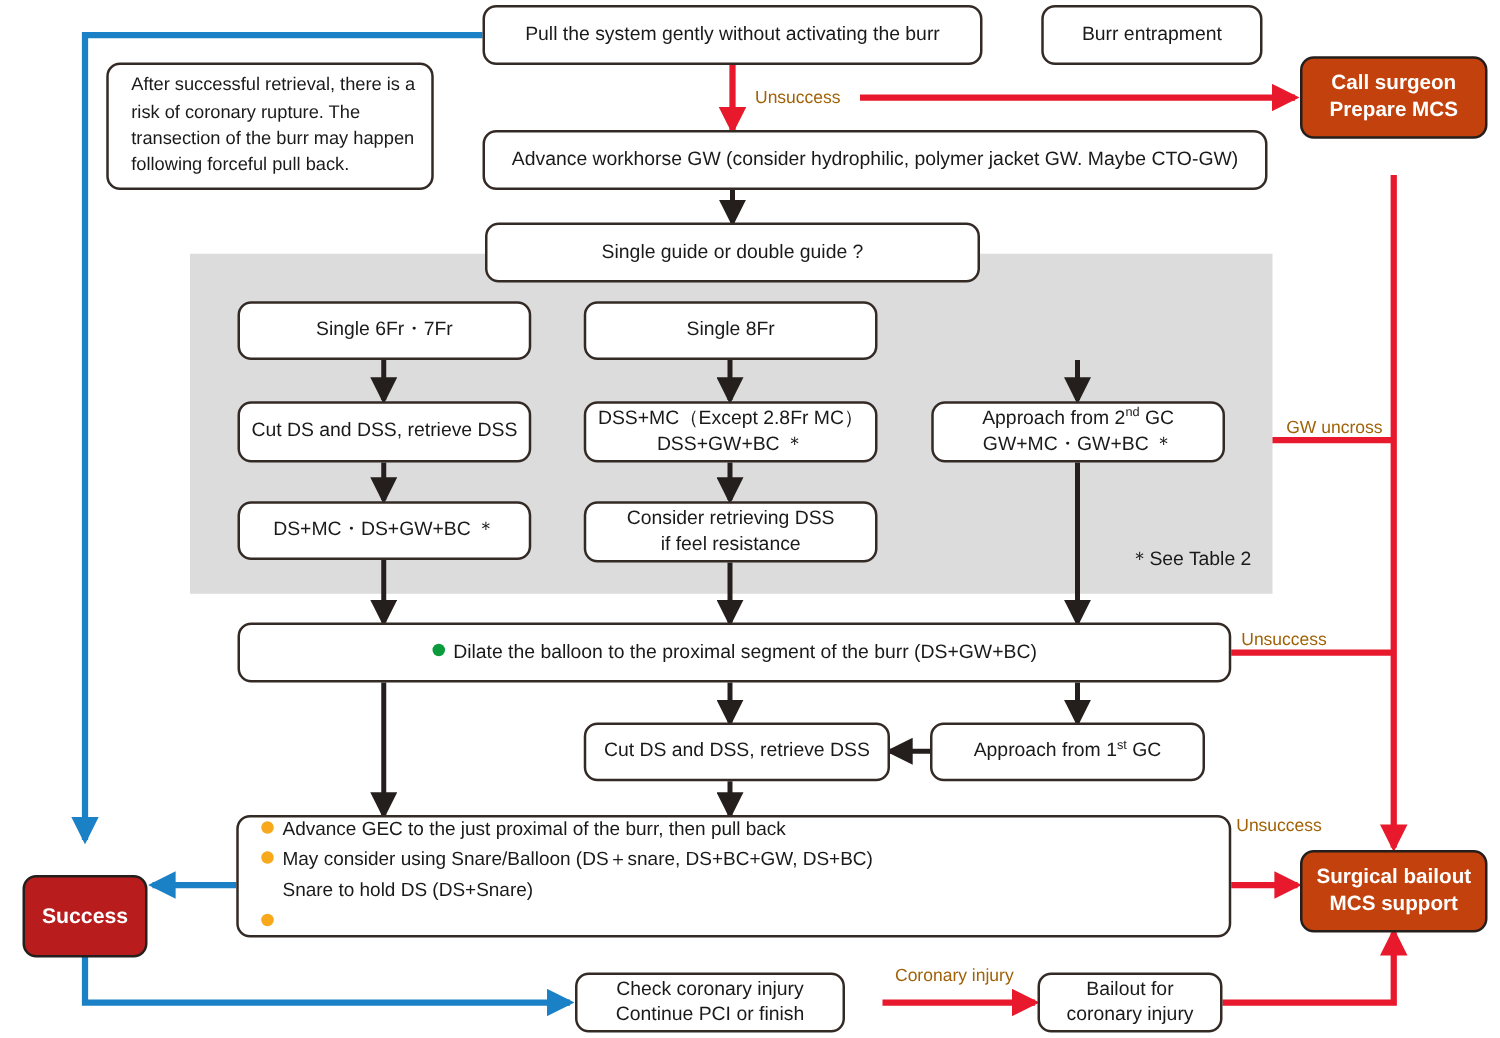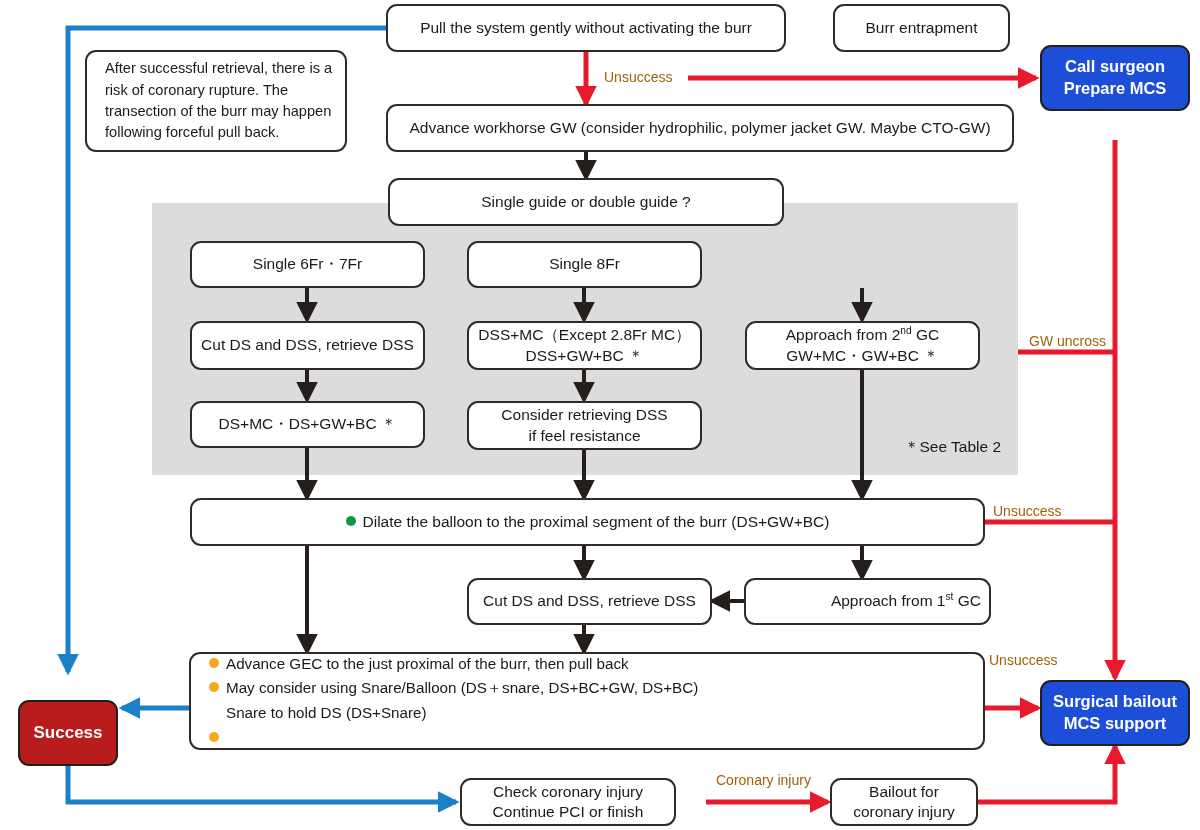--- a/index.html
+++ b/index.html
@@ -45,21 +45,21 @@
     padding: 2px 8px;
     z-index: 3;
   }
   .node.left-align {
     justify-content: flex-start;
     text-align: left;
     padding-left: 18px;
   }
   .node .txt { display: block; width: 100%; }
   .node.red {
-    background: #1d4ed8;
+    background: #c2410c;
     border-color: #241f1d;
     color: #ffffff;
     font-weight: bold;
     font-size: 16.5px;
   }
   .node.blue {
     background: #b91c1c;
     border-color: #241f1d;
     color: #ffffff;
     font-weight: bold;
@@ -247,21 +247,21 @@
   <div class="node" style="left:190px; top:498px; width:795px; height:48px;">
     <span class="txt">
       <span class="dot green"></span><span>Dilate the balloon to the proximal segment of the burr (DS+GW+BC)</span>
     </span>
   </div>
 
   <div class="node" style="left:467px; top:578px; width:245px; height:47px;">
     <span class="txt">Cut DS and DSS, retrieve DSS</span>
   </div>
 
-  <div class="node" style="left:744px; top:578px; width:247px; height:47px;text-align:right;">
+  <div class="node" style="left:744px; top:578px; width:220px; height:47px;">
     <span class="txt"><span>Approach from 1</span><sup>st</sup><span> GC</span></span>
   </div>
 
   <div class="node left-align" style="left:189px; top:652px; width:796px; height:98px;">
     <span class="bullet-list">
       <span class="bullet-row">
         <span class="dot orange"></span><span>Advance GEC to the just proximal of the burr, then pull back</span>
       </span>
       <span class="bullet-row">
         <span class="dot orange"></span><span>May consider using Snare/Balloon (DS＋snare, DS+BC+GW, DS+BC)</span>

